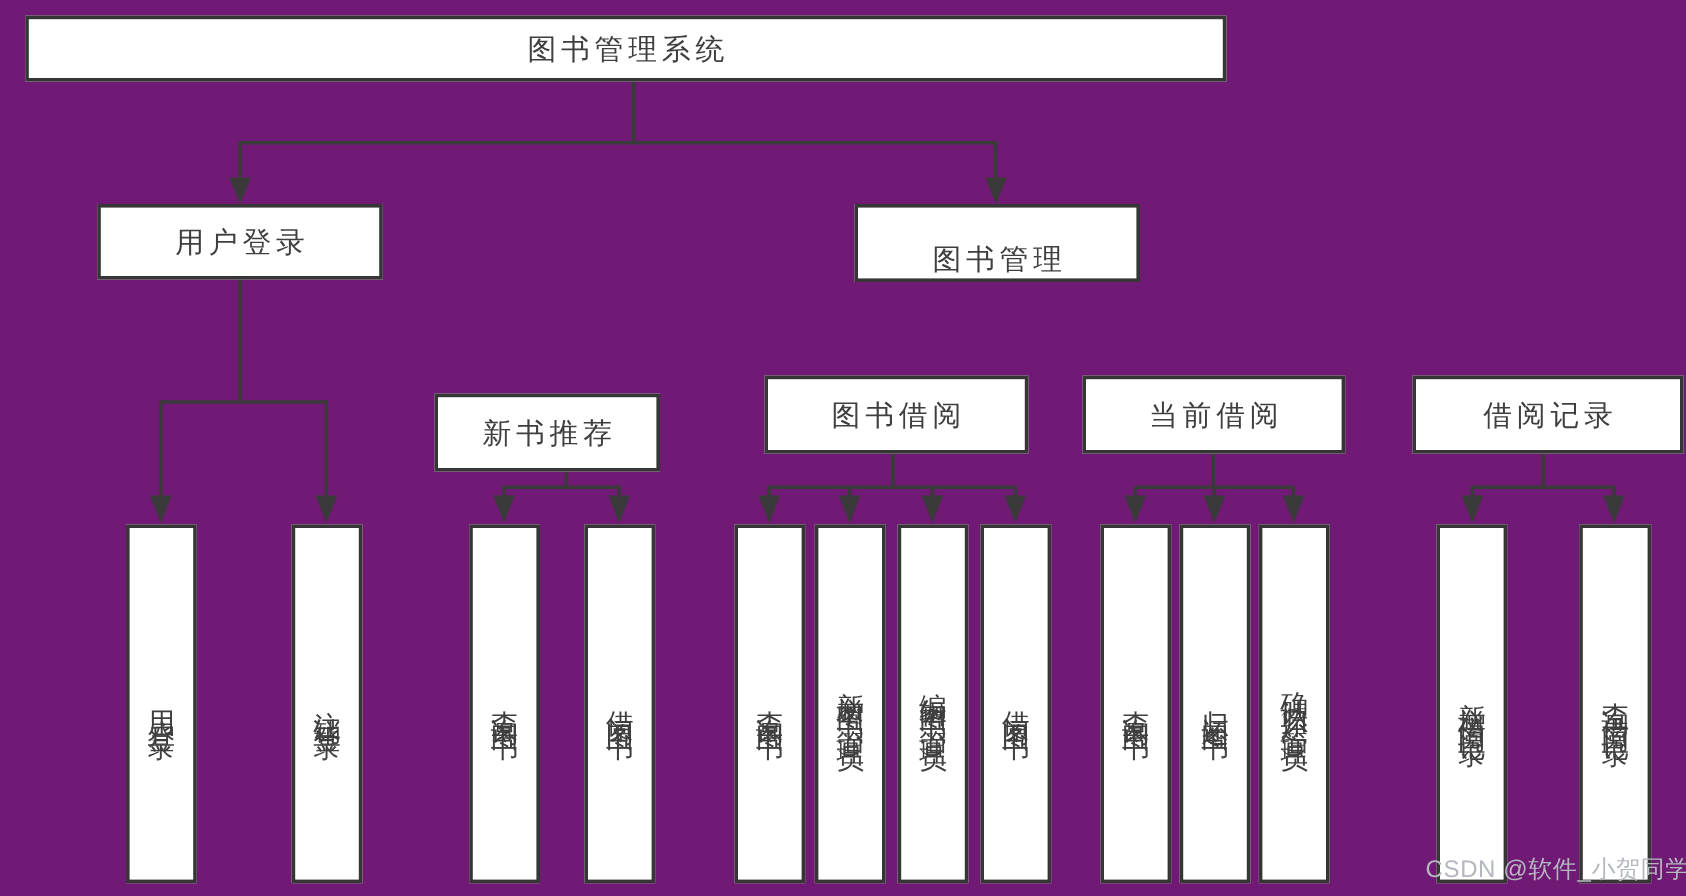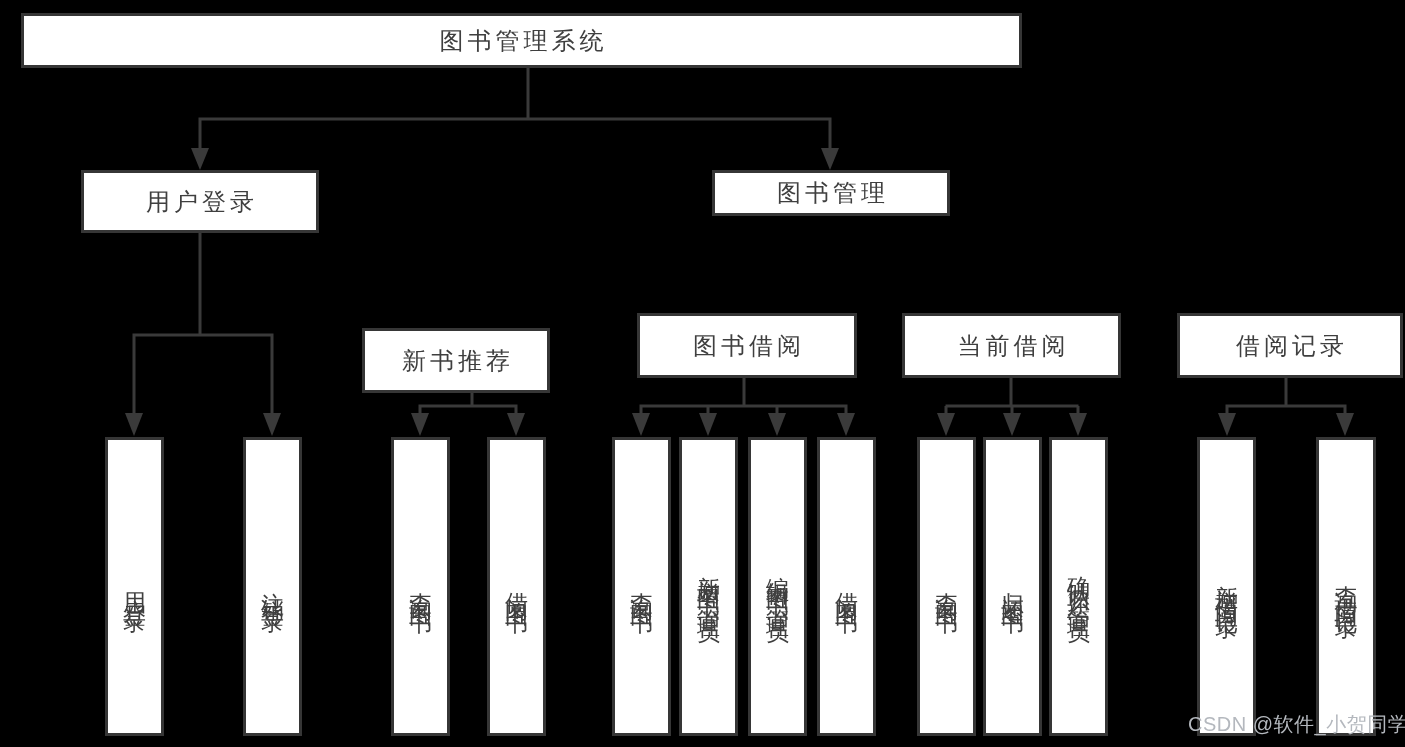--- a/index.html
+++ b/index.html
@@ -1,20 +1,20 @@
 <!DOCTYPE html>
 <html><head>
 <meta charset="utf-8">
 <style>
   html, body { margin: 0; padding: 0; background: #ffffff; }
   .stage {
     position: relative;
     width: 1405px;
     height: 747px;
-    background: #000000;
+    background: #701a75;
     font-family: "Liberation Sans", "DejaVu Sans", sans-serif;
     overflow: hidden;
   }
   .wires {
     position: absolute;
     left: 0; top: 0;
     width: 1405px; height: 747px;
     z-index: 1;
   }
   .node {
@@ -95,21 +95,21 @@
     </g>
   </svg>
 
   <div class="node" style="left:21px; top:13px; width:1001px; height:55px;">
     <span class="hlabel">图书管理系统</span>
   </div>
 
   <div class="node" style="left:81px; top:170px; width:238px; height:63px;">
     <span class="hlabel">用户登录</span>
   </div>
-  <div class="node" style="left:712px; top:170px; width:238px; height:46px;">
+  <div class="node" style="left:712px; top:170px; width:238px; height:65px;align-items:flex-end;">
     <span class="hlabel">图书管理</span>
   </div>
 
   <div class="node" style="left:362px; top:328px; width:188px; height:65px;">
     <span class="hlabel">新书推荐</span>
   </div>
   <div class="node" style="left:637px; top:313px; width:220px; height:65px;">
     <span class="hlabel">图书借阅</span>
   </div>
   <div class="node" style="left:902px; top:313px; width:219px; height:65px;align-items:center;">

